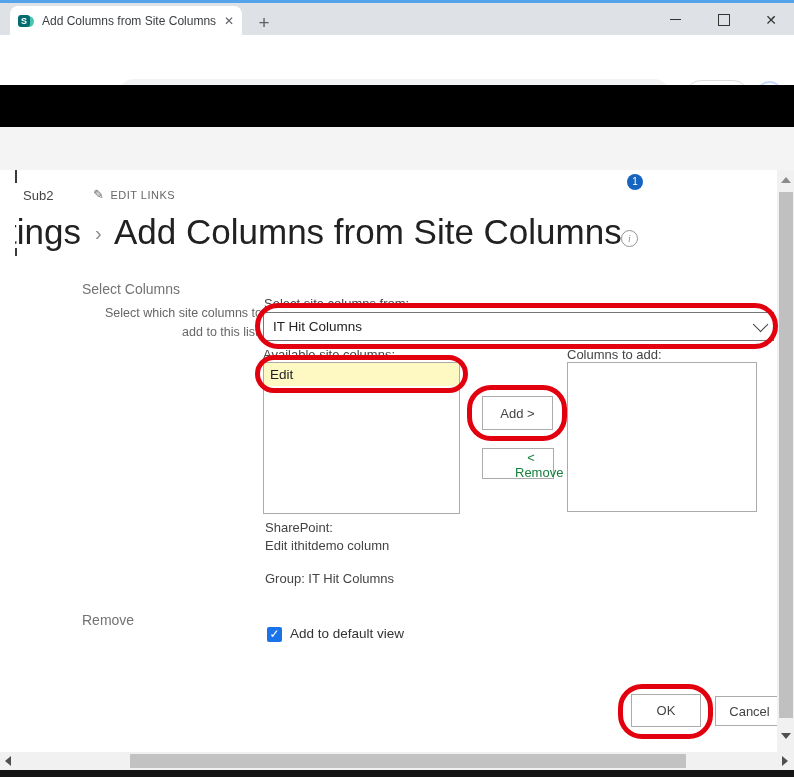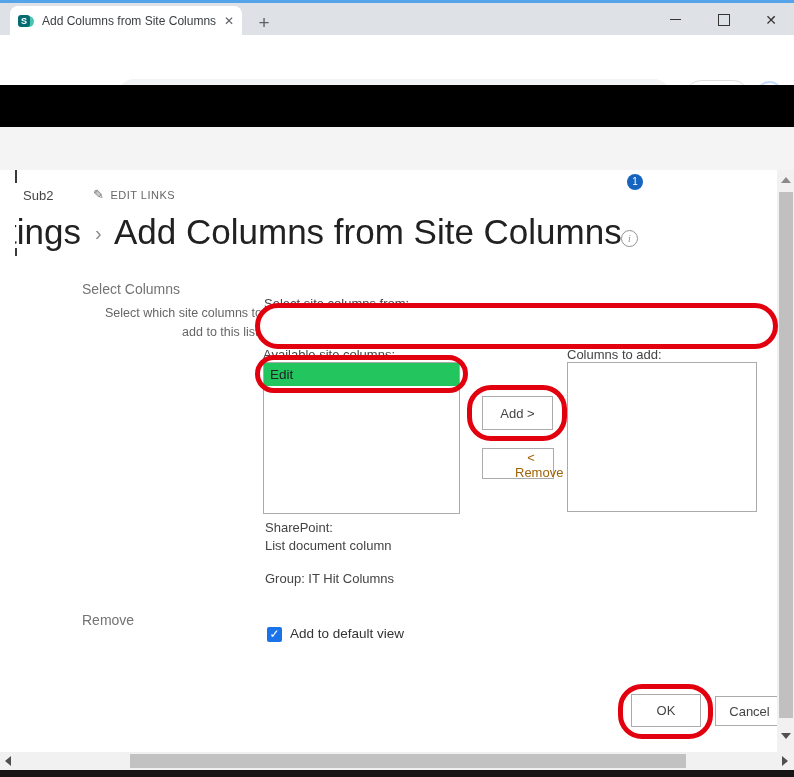--- a/index.html
+++ b/index.html
@@ -71,24 +71,24 @@
   .help-text{left:67px;top:134px;width:180px;font-size:12.5px;color:#666;line-height:1.55;text-align:right;}
   .flabel{font-size:13px;color:#444;}
 
   .selectbox{left:248px;top:142px;width:511px;height:29px;border:1px solid #767676;background:#fff;
              display:flex;align-items:center;padding:0 9px;box-sizing:border-box;font-size:13.5px;color:#222;}
   .chev{margin-left:auto;width:10px;height:10px;border-right:1.8px solid #444;border-bottom:1.8px solid #444;
         transform:rotate(45deg) translateY(-3px);}
   .listbox{border:1px solid #ababab;background:#fff;box-sizing:border-box;}
   .lb-left{left:248px;top:192px;width:197px;height:152px;}
   .lb-right{left:552px;top:192px;width:190px;height:150px;}
-  .lb-item-sel{height:23px;background:#22c55e;font-size:13.5px;color:#222;line-height:23px;padding-left:6px;}
+  .lb-item-sel{height:23px;background:#fef9c3;font-size:13.5px;color:#222;line-height:23px;padding-left:6px;}
   .btn{border:1px solid #ababab;background:#fff;font-size:13px;color:#444;
        font-family:"Liberation Sans",sans-serif;cursor:pointer;}
-  .btn:disabled,.btn.disabled{color:#a16207;padding-left:32px;}
+  .btn:disabled,.btn.disabled{color:#15803d;padding-left:32px;}
   .addbtn{left:467px;top:226px;width:71px;height:34px;}
   .removebtn{left:467px;top:278px;width:72px;height:31px;}
   .okbtn{left:616px;top:524px;width:70px;height:33px;}
   .cancelbtn{left:700px;top:526px;width:69px;height:30px;text-align:center;}
 
   .desc-line{left:250px;font-size:13px;color:#444;}
   .checkbox{left:252px;top:457px;width:15px;height:15px;background:var(--check,#1a73e8);border-radius:2px;
             color:#fff;text-align:center;line-height:15px;font-size:12px;}
   .cb-label{left:275px;top:456px;font-size:13.5px;color:#333;}
 
@@ -229,34 +229,38 @@
     <span class="crumb-sep">›</span>
     <span class="pagetitle">Add Columns from Site Columns</span>
     <span class="info-icon">i</span>
   </div>
 
   <span class="abs h-section" style="left:67px;top:111px;">Select Columns</span>
   <div class="abs help-text">Select which site columns to add to this list.</div>
   <span class="abs h-section" style="left:67px;top:442px;">Remove</span>
 
   <span class="abs flabel" style="left:249px;top:126px;">Select site columns from:</span>
+  <div class="abs selectbox">
+    <span>IT Hit Columns</span>
+    <span class="chev"></span>
+  </div>
 
   <span class="abs flabel" style="left:248px;top:177px;">Available site columns:</span>
   <div class="abs listbox lb-left">
     <div class="lb-item-sel">Edit</div>
   </div>
 
   <button class="abs btn addbtn">Add &gt;</button>
   <button class="abs btn removebtn disabled">&lt; Remove</button>
 
   <span class="abs flabel" style="left:552px;top:177px;">Columns to add:</span>
   <div class="abs listbox lb-right"></div>
 
   <span class="abs desc-line" style="top:350px;">SharePoint:</span>
-  <span class="abs desc-line" style="top:368px;">List document column</span>
+  <span class="abs desc-line" style="top:368px;">Edit ithitdemo column</span>
   <span class="abs desc-line" style="top:401px;text-align:center;">Group: IT Hit Columns</span>
 
   <span class="abs checkbox">✓</span>
   <span class="abs cb-label">Add to default view</span>
 
   <button class="abs btn okbtn">OK</button>
   <button class="abs btn cancelbtn">Cancel</button>
 
   <div class="abs anno" style="left:240px;top:133px;width:523px;height:46px;"></div>
   <div class="abs anno" style="left:240px;top:185px;width:213px;height:38px;border-radius:19px;"></div>

